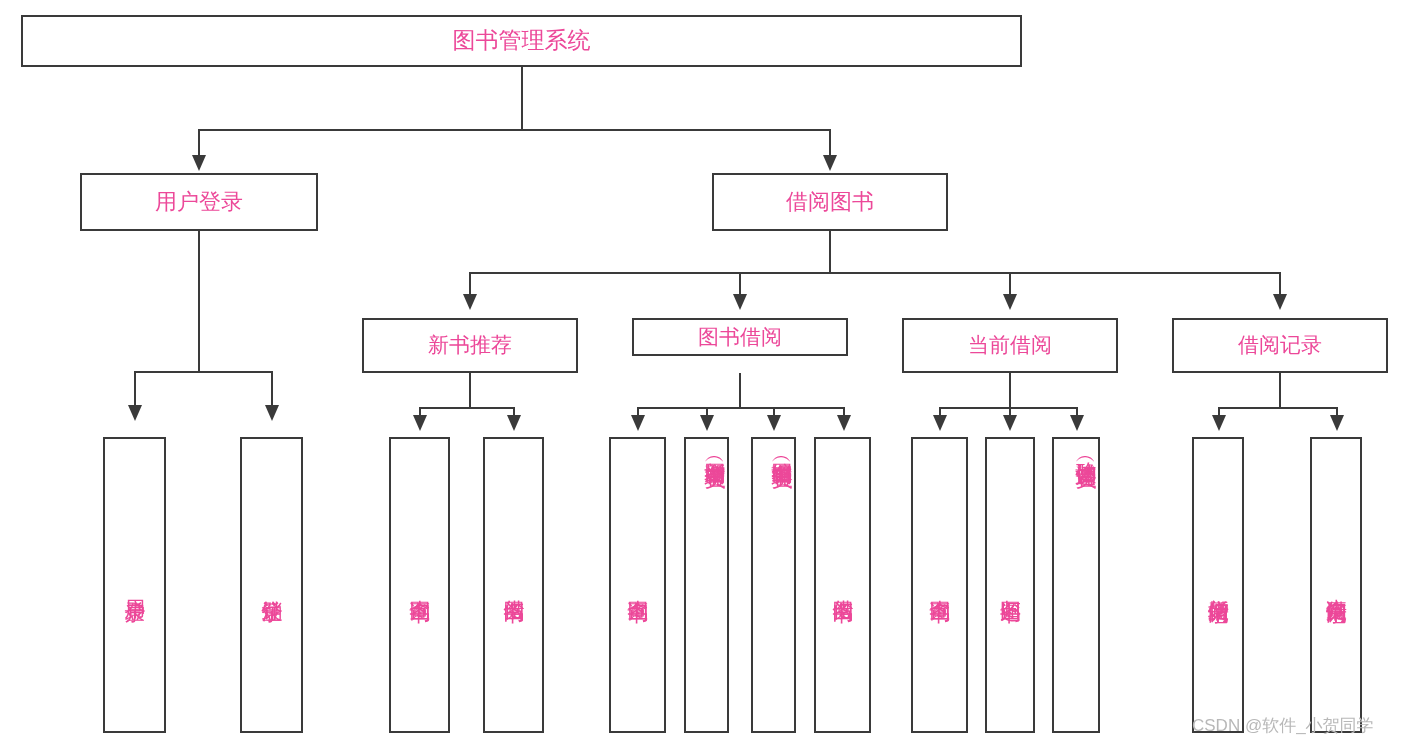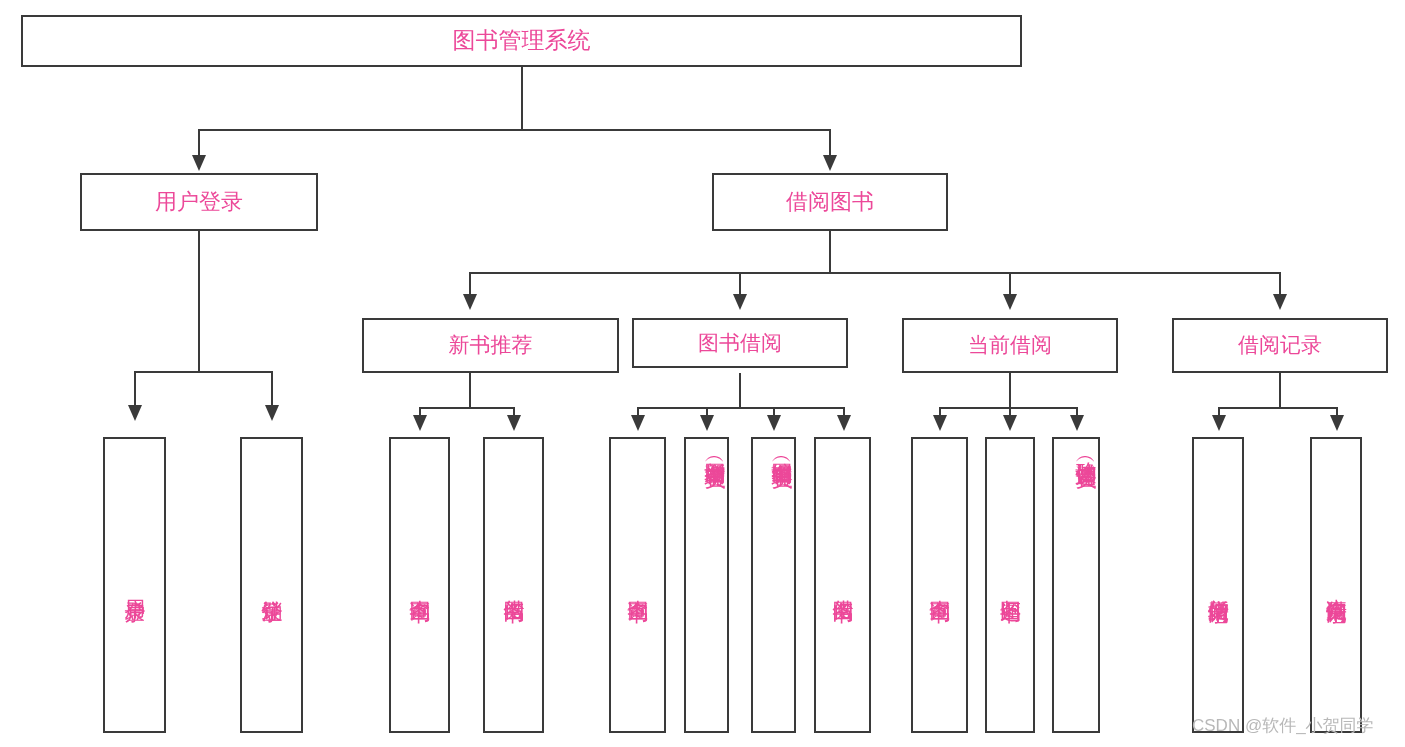--- a/index.html
+++ b/index.html
@@ -127,22 +127,22 @@
   <div class="edge v" style="left:1218px; top:407px; height:10px;"></div>
   <div class="edge v" style="left:1336px; top:407px; height:10px;"></div>
   <div class="arrow" style="left:1212px; top:415px;"></div>
   <div class="arrow" style="left:1330px; top:415px;"></div>
 
   <div class="node root" style="left: 21px; top: 15px; width: 1001px; height: 52px;">图书管理系统</div>
 
   <div class="node level2" style="left: 80px; top: 173px; width: 238px; height: 58px;">用户登录</div>
   <div class="node level2" style="left: 712px; top: 173px; width: 236px; height: 58px;">借阅图书</div>
 
-  <div class="node level3" style="left: 362px; top: 318px; width: 257px; height: 55px;">新书推荐</div>
-  <div class="node level3" style="left: 632px; top: 318px; width: 216px; height: 50px;">图书借阅</div>
+  <div class="node level3" style="left: 362px; top: 318px; width: 216px; height: 55px;">新书推荐</div>
+  <div class="node level3" style="left: 632px; top: 318px; width: 216px; height: 38px;">图书借阅</div>
   <div class="node level3" style="left: 1172px; top: 318px; width: 216px; height: 55px;">借阅记录</div>
   <div class="node level3" style="left: 902px; top: 318px; width: 216px; height: 55px;">当前借阅</div>
 
   <div class="node leaf" style="left: 103px; top: 437px; width: 63px; height: 296px;">用户登录</div>
   <div class="node leaf" style="left: 240px; top: 437px; width: 63px; height: 296px;">注销登录</div>
   <div class="node leaf" style="left: 389px; top: 437px; width: 61px; height: 296px;">查询图书</div>
   <div class="node leaf" style="left: 483px; top: 437px; width: 61px; height: 296px;">借阅图书</div>
   <div class="node leaf" style="left: 609px; top: 437px; width: 57px; height: 296px;">查询图书</div>
   <div class="node leaf top-aligned" style="left: 684px; top: 437px; width: 45px; height: 296px;">新增图书（管理员）</div>
   <div class="node leaf top-aligned" style="left: 751px; top: 437px; width: 45px; height: 296px;">编辑图书（管理员）</div>

